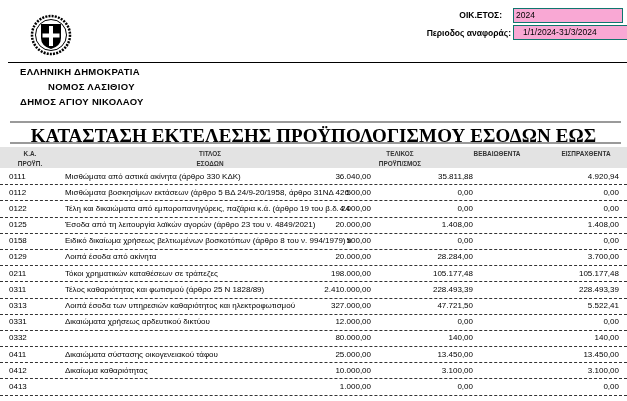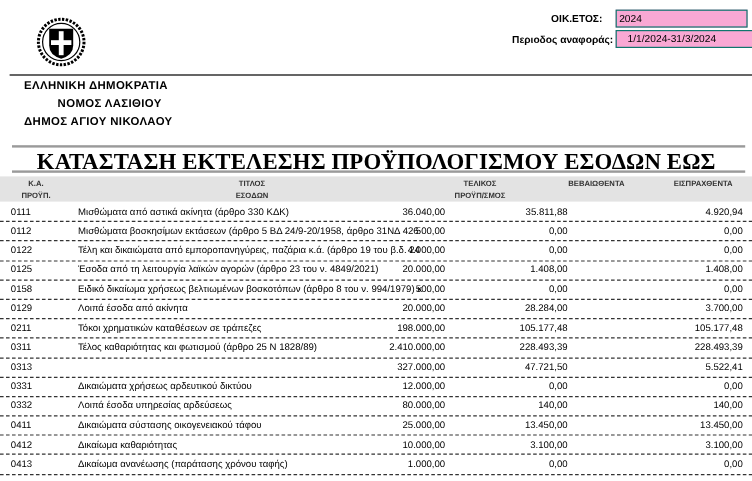--- a/index.html
+++ b/index.html
@@ -128,52 +128,51 @@
   </div>
   <div class="row">
     <span class="c-code">0311</span>
     <span class="c-title">Τέλος καθαριότητας και φωτισμού (άρθρο 25 Ν 1828/89)</span>
     <span class="c-num c-final">2.410.000,00</span>
     <span class="c-num c-cert">228.493,39</span>
     <span class="c-num c-coll">228.493,39</span>
   </div>
   <div class="row">
     <span class="c-code">0313</span>
+    <span class="c-title">Λοιπά έσοδα των υπηρεσιών καθαριότητος και ηλεκτροφωτισμού</span>
     <span class="c-num c-final">327.000,00</span>
     <span class="c-num c-cert">47.721,50</span>
     <span class="c-num c-coll">5.522,41</span>
   </div>
   <div class="row">
     <span class="c-code">0331</span>
     <span class="c-title">Δικαιώματα χρήσεως αρδευτικού δικτύου</span>
     <span class="c-num c-final">12.000,00</span>
     <span class="c-num c-cert">0,00</span>
     <span class="c-num c-coll">0,00</span>
   </div>
   <div class="row">
     <span class="c-code">0332</span>
-    <span class="c-title">Λοιπά έσοδα υπηρεσίας αρδεύσεως</span>
     <span class="c-num c-final">80.000,00</span>
     <span class="c-num c-cert">140,00</span>
     <span class="c-num c-coll">140,00</span>
   </div>
   <div class="row">
     <span class="c-code">0411</span>
     <span class="c-title">Δικαιώματα σύστασης οικογενειακού τάφου</span>
     <span class="c-num c-final">25.000,00</span>
     <span class="c-num c-cert">13.450,00</span>
     <span class="c-num c-coll">13.450,00</span>
   </div>
   <div class="row">
     <span class="c-code">0412</span>
     <span class="c-title">Δικαίωμα καθαριότητας</span>
     <span class="c-num c-final">10.000,00</span>
     <span class="c-num c-cert">3.100,00</span>
     <span class="c-num c-coll">3.100,00</span>
   </div>
   <div class="row">
     <span class="c-code">0413</span>
-    <span class="c-title">Δικαίωμα ανανέωσης (παράτασης χρόνου ταφής)</span>
     <span class="c-num c-final">1.000,00</span>
     <span class="c-num c-cert">0,00</span>
     <span class="c-num c-coll">0,00</span>
   </div>
 </div>
 
 </body></html>

